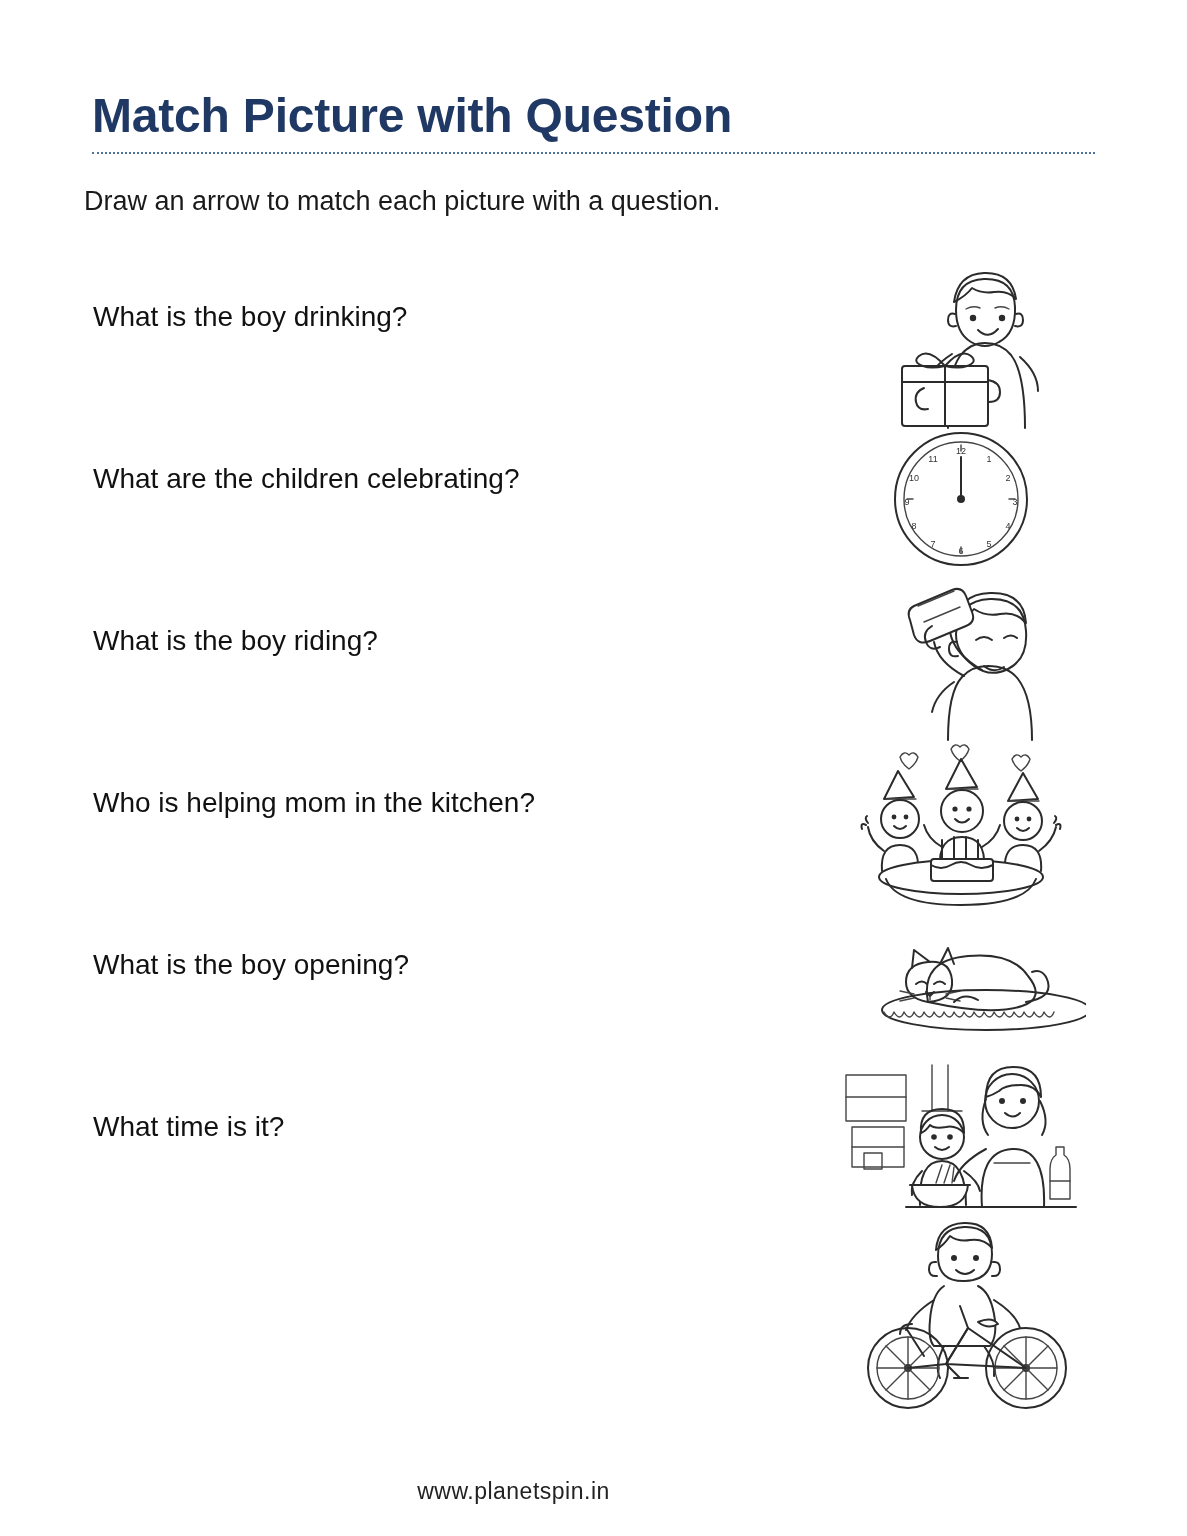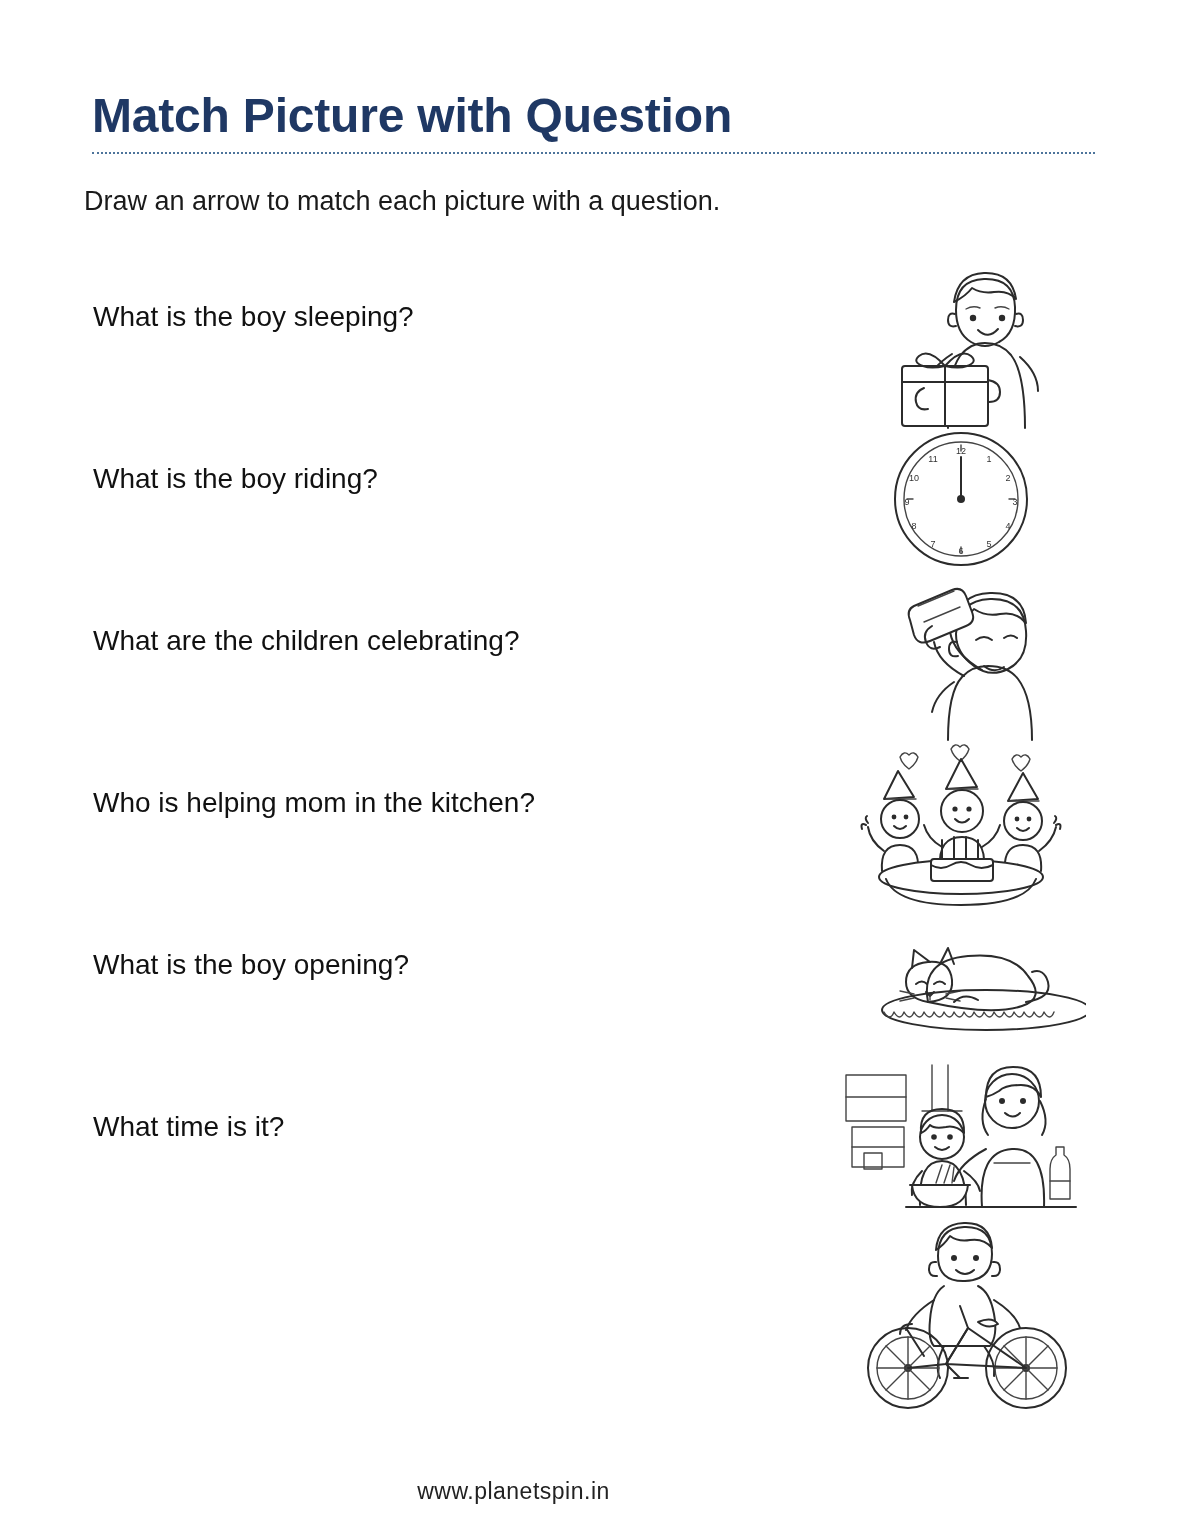--- a/index.html
+++ b/index.html
@@ -131,29 +131,29 @@
 
 <div class="page">
 
   <div class="title">Match Picture with Question</div>
   <div class="title-rule"></div>
   <div class="subtitle">Draw an arrow to match each picture with a question.</div>
 
   <div class="questions">
 
     <div class="question-row">
-      <span class="question-text">What is the boy sleeping?</span>
+      <span class="question-text">What is the boy drinking?</span>
+    </div>
+
+    <div class="question-row">
+      <span class="question-text">What are the children celebrating?</span>
     </div>
 
     <div class="question-row">
       <span class="question-text">What is the boy riding?</span>
-    </div>
-
-    <div class="question-row">
-      <span class="question-text">What are the children celebrating?</span>
     </div>
 
     <div class="question-row">
       <span class="question-text">Who is helping mom in the kitchen?</span>
     </div>
 
     <div class="question-row">
       <span class="question-text">What is the boy opening?</span>
     </div>
 

